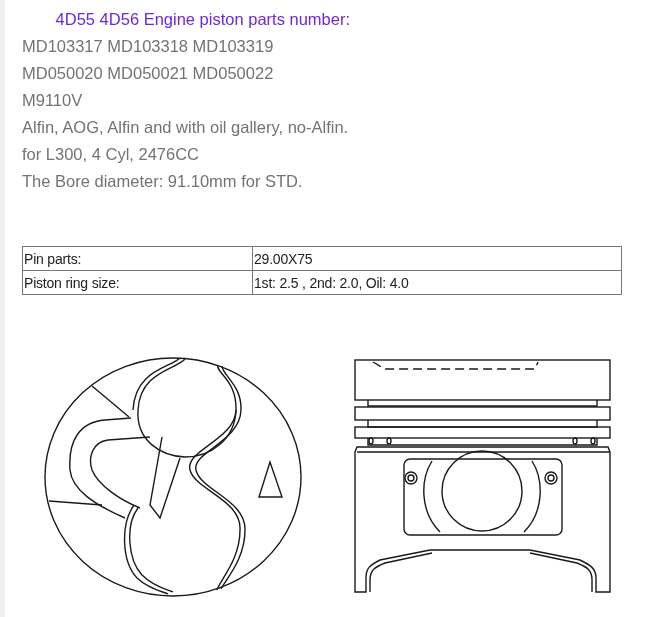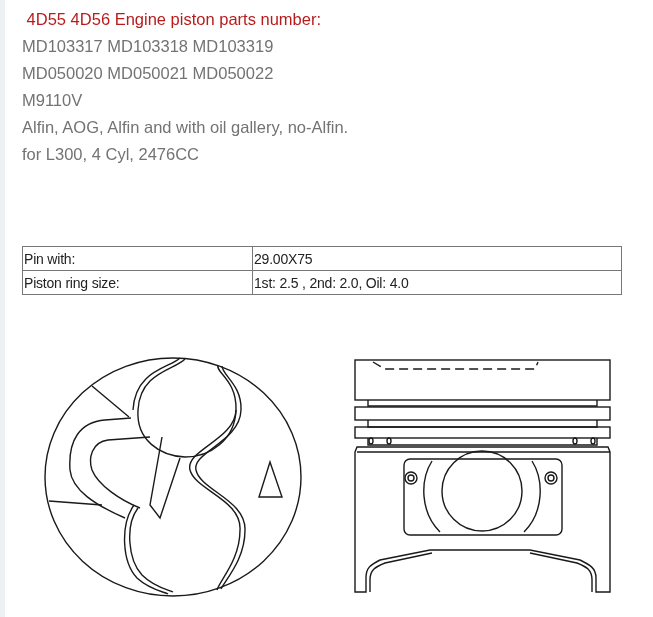--- a/index.html
+++ b/index.html
@@ -13,21 +13,21 @@
       position: absolute; left: 0; top: 0; width: 5px; height: 617px;
       background: #eef0f3;
     }
     .text-block {
       position: absolute; left: 22px; top: 6px;
     }
     .line {
       font-size: 16.5px; line-height: 27px; color: #737373;
       white-space: pre; height: 27px;
     }
-    .line.first { color: #b91c1c; }
+    .line.first { color: #6d28d9; margin-left: 29px; }
     table.spec {
       position: absolute; left: 22px; top: 246px;
       width: 600px; border-collapse: collapse;
       font-family: "Liberation Sans", sans-serif;
       font-size: 14px; color: #222;
     }
     table.spec td {
       border: 1px solid #777; height: 23px; padding: 0 0 0 1px;
       vertical-align: middle; letter-spacing: -0.2px;
     }
@@ -39,26 +39,27 @@
 
 <div class="left-rule"></div>
 
 <div class="text-block">
   <div class="line first"> 4D55 4D56 Engine piston parts number:</div>
   <div class="line">MD103317 MD103318 MD103319</div>
   <div class="line">MD050020 MD050021 MD050022</div>
   <div class="line">M9110V</div>
   <div class="line">Alfin, AOG, Alfin and with oil gallery, no-Alfin.</div>
   <div class="line">for L300, 4 Cyl, 2476CC</div>
+  <div class="line">The Bore diameter: 91.10mm for STD.</div>
 </div>
 
 <table class="spec">
   <tbody>
       <tr>
-    <td class="k">Pin with:</td>
+    <td class="k">Pin parts:</td>
     <td>29.00X75</td>
   </tr>
   <tr>
     <td class="k">Piston ring size:</td>
     <td>1st: 2.5 , 2nd: 2.0, Oil: 4.0</td>
   </tr>
 </tbody>
   </table>
 
 <svg class="drawing" style="left:0; top:340px;" width="320" height="277" viewBox="0 340 320 277" fill="none" stroke="#1a1a1a" stroke-width="1.4">

